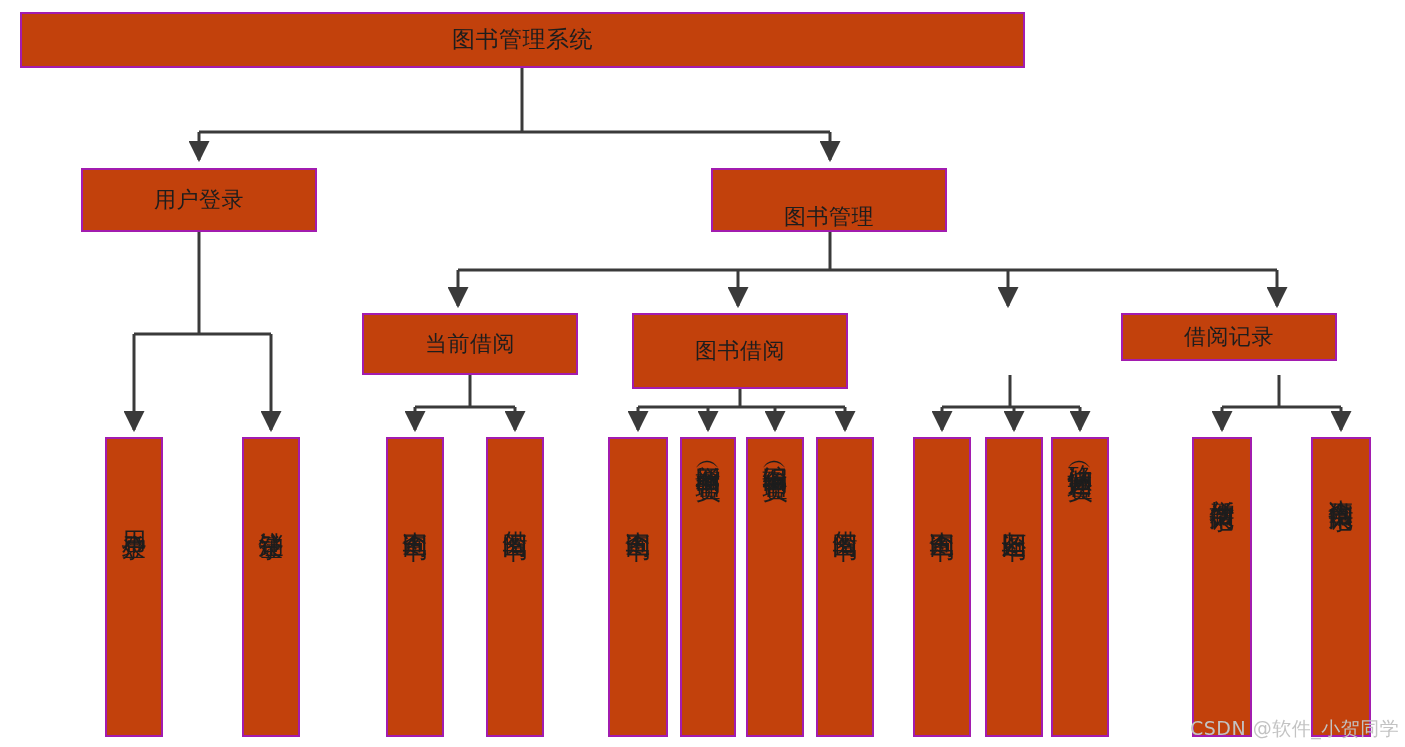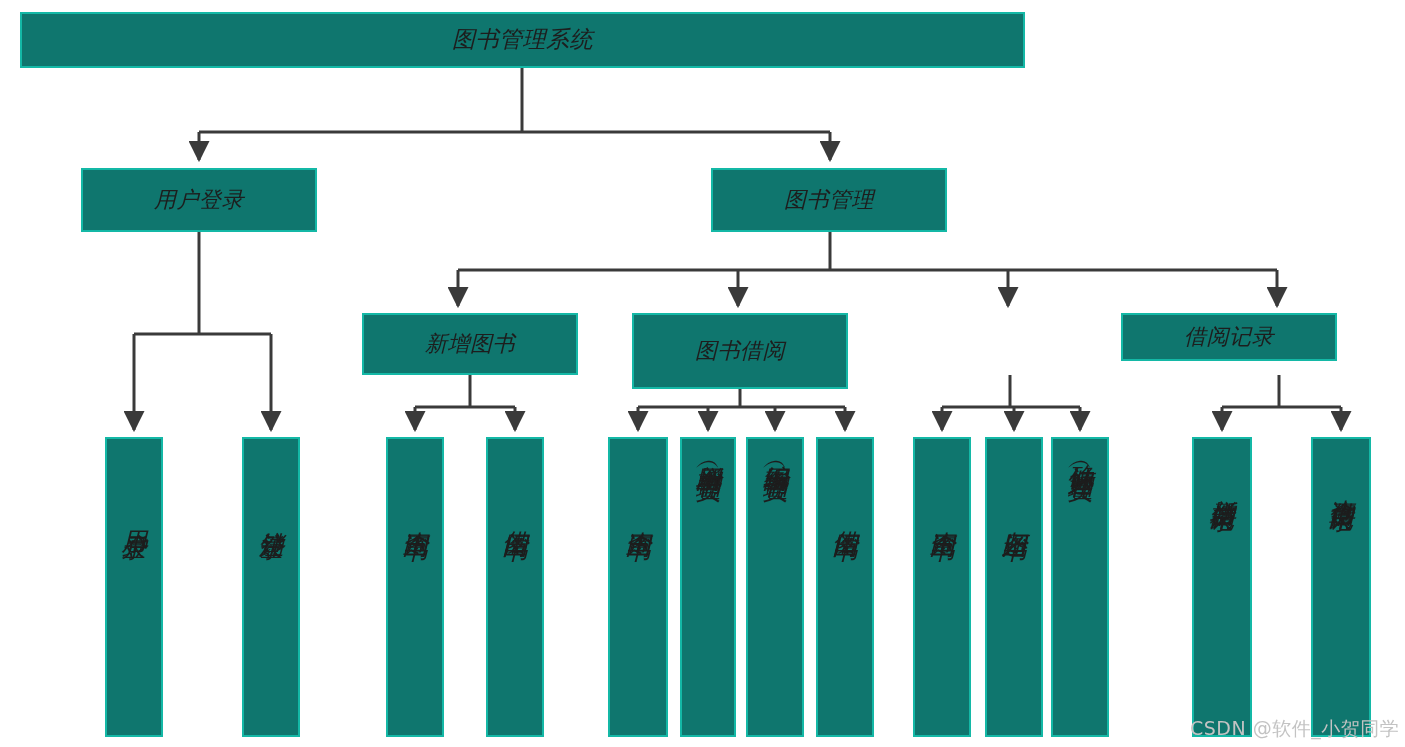--- a/index.html
+++ b/index.html
@@ -18,27 +18,26 @@
   svg.connectors {
     position: absolute;
     left: 0; top: 0;
     width: 1405px;
     height: 747px;
     pointer-events: none;
   }
   .node {
     position: absolute;
     box-sizing: border-box;
-    border: 2px solid #14b8a6;
-    background: #0f766e;
+    border: 2px solid #a21caf;
+    background: #c2410c;
     display: flex;
     align-items: center;
     justify-content: center;
     color: #1d1d1d;
-    font-style: italic;
   }
   .node-label {
     display: block;
     text-align: center;
     line-height: 1.12;
     letter-spacing: 0.5px;
   }
   
   .node.h .node-label {
     font-size: 22px;
@@ -124,26 +123,26 @@
     </g>
   </svg>
 
   <div class="node h root" style="left:20px; top:12px; width:1005px; height:56px;">
     <span class="node-label">图书管理系统</span>
   </div>
 
   <div class="node h" style="left:81px; top:168px; width:236px; height:64px;">
     <span class="node-label">用户登录</span>
   </div>
-  <div class="node h" style="left:711px; top:168px; width:236px; height:64px;">
+  <div class="node h" style="left:711px; top:168px; width:236px; height:64px;align-items:flex-end;">
     <span class="node-label">图书管理</span>
   </div>
 
   <div class="node h" style="left:362px; top:313px; width:216px; height:62px;">
-    <span class="node-label">新增图书</span>
+    <span class="node-label">当前借阅</span>
   </div>
   <div class="node h" style="left:632px; top:313px; width:216px; height:76px;">
     <span class="node-label">图书借阅</span>
   </div>
   <div class="node h" style="left:1121px; top:313px; width:216px; height:48px;">
     <span class="node-label">借阅记录</span>
   </div>
 
   <div class="node v" style="left:105px; top:437px; width:58px; height:300px; padding-top:72px;">
     <span class="node-label">用户登录</span>

